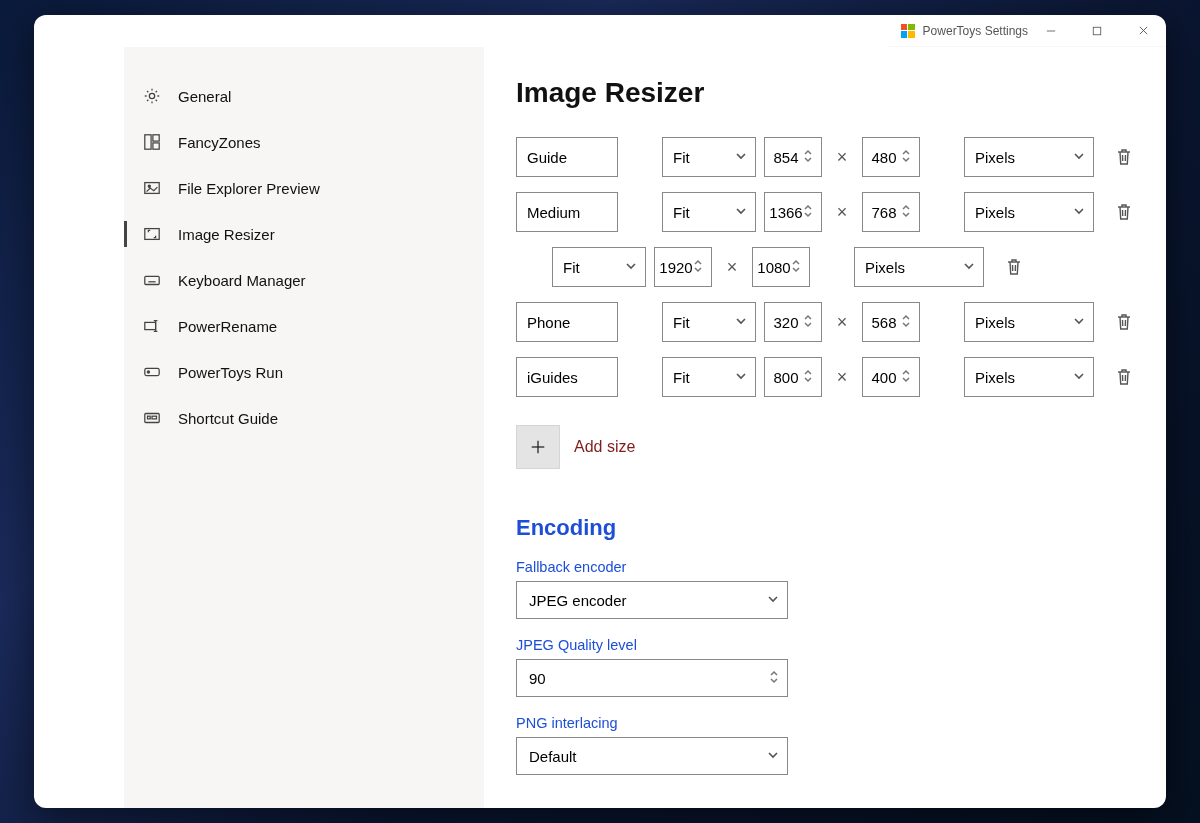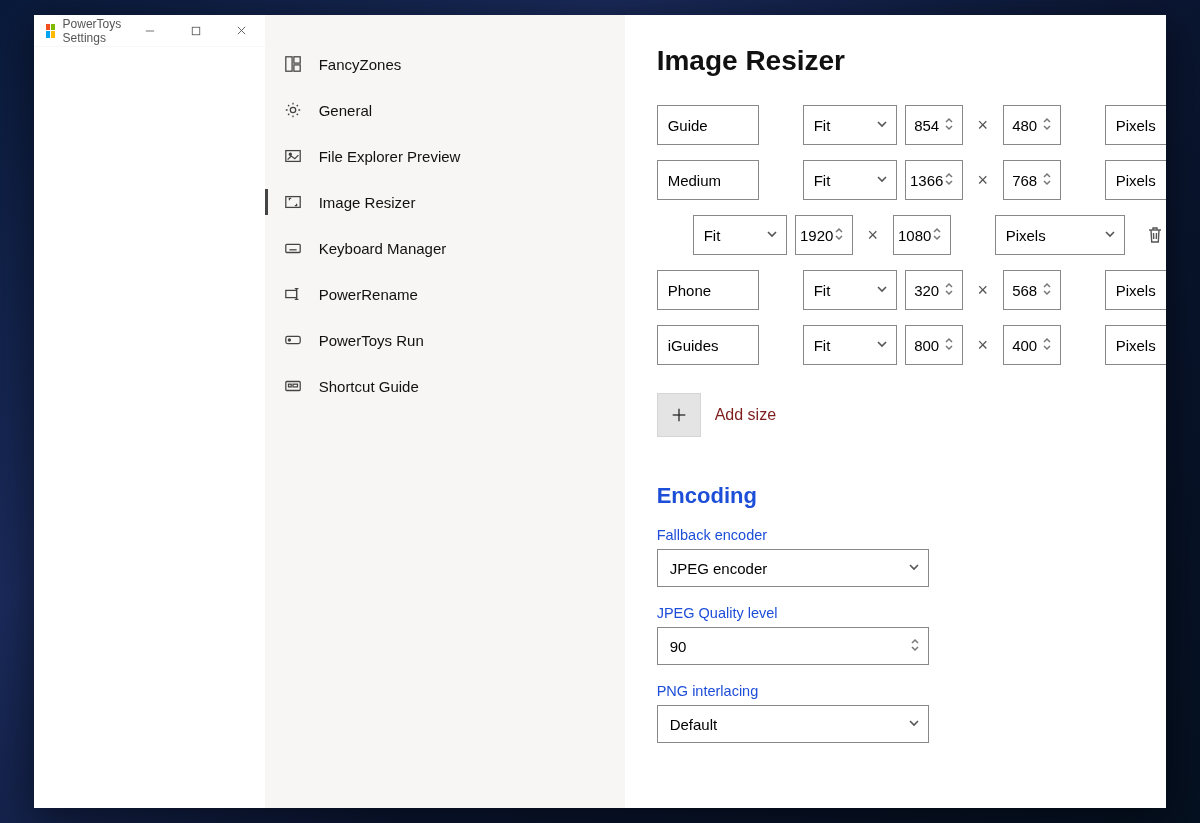--- a/index.html
+++ b/index.html
@@ -8,25 +8,26 @@
     height: 823px;
     background: linear-gradient(135deg, #0a1a3a 0%, #1a2a5a 30%, #0a1530 60%, #051020 100%);
     display: flex;
     align-items: center;
     justify-content: center;
   }
   .window {
     width: 1132px;
     height: 793px;
     background: #fff;
-    border-radius: 0;
+    border-radius: 12px;
     box-shadow: 0 8px 40px rgba(0,0,0,0.5);
     display: flex;
-    flex-direction: row;
+    flex-direction: column;
     overflow: hidden;
+    align-items: flex-end;
   }
   .titlebar {
     height: 32px;
     display: flex;
     align-items: center;
     padding-left: 12px;
     border-bottom: 1px solid rgba(0,0,0,0.03);
     font-size: 12px;
     color: #555;
     justify-content: space-between;
@@ -172,35 +173,35 @@
           </svg>
       </div>
     </div>
   </div>
 
   <div class="body">
     <div class="sidebar" id="sidebar">
         <div class="nav-item">
           <span class="nav-ico">
             <svg viewBox="0 0 20 20">
+              <circle cx="10" cy="10" r="3"></circle>
+              <path d="M10 2v2M10 16v2M2 10h2M16 10h2M4.5 4.5l1.4 1.4M14.1 14.1l1.4 1.4M4.5 15.5l1.4-1.4M14.1 5.9l1.4-1.4"></path>
+            </svg>
+          </span>
+          <span>General</span>
+        </div>
+        <div class="nav-item">
+          <span class="nav-ico">
+            <svg viewBox="0 0 20 20">
               <rect x="2" y="2" width="7" height="16"></rect>
               <rect x="11" y="2" width="7" height="7"></rect>
               <rect x="11" y="11" width="7" height="7"></rect>
             </svg>
           </span>
           <span>FancyZones</span>
-        </div>
-        <div class="nav-item">
-          <span class="nav-ico">
-            <svg viewBox="0 0 20 20">
-              <circle cx="10" cy="10" r="3"></circle>
-              <path d="M10 2v2M10 16v2M2 10h2M16 10h2M4.5 4.5l1.4 1.4M14.1 14.1l1.4 1.4M4.5 15.5l1.4-1.4M14.1 5.9l1.4-1.4"></path>
-            </svg>
-          </span>
-          <span>General</span>
         </div>
         <div class="nav-item">
           <span class="nav-ico">
             <svg viewBox="0 0 20 20">
               <rect x="2" y="4" width="16" height="12"></rect>
               <circle cx="7" cy="8" r="1.2" fill="#444"></circle>
               <polyline points="4,14 8,10 12,13 16,9"></polyline>
             </svg>
           </span>
           <span>File Explorer Preview</span>

